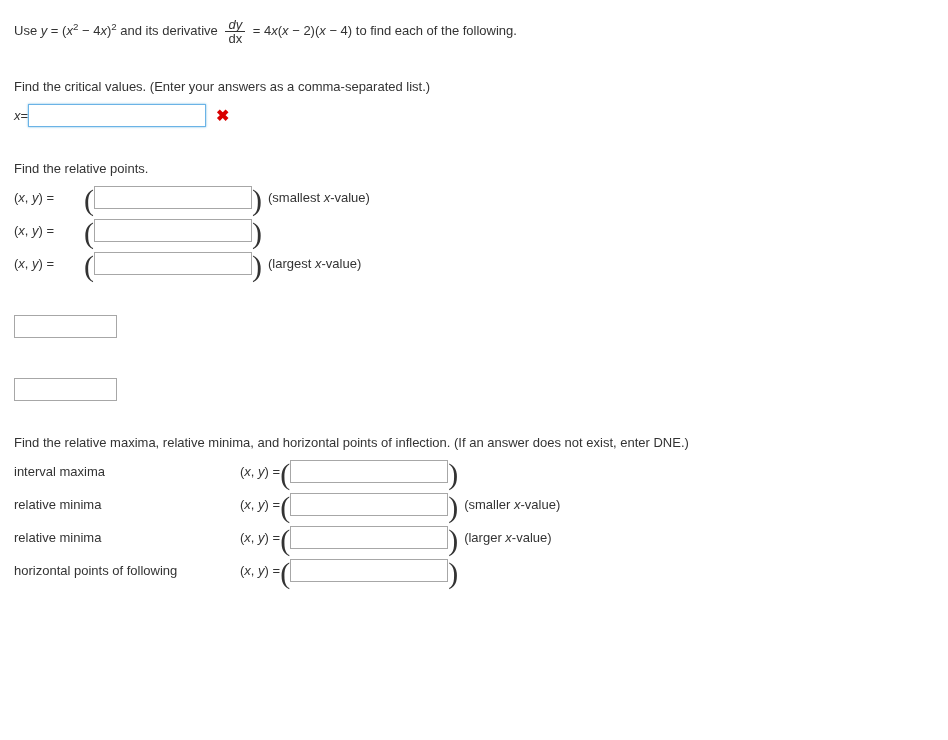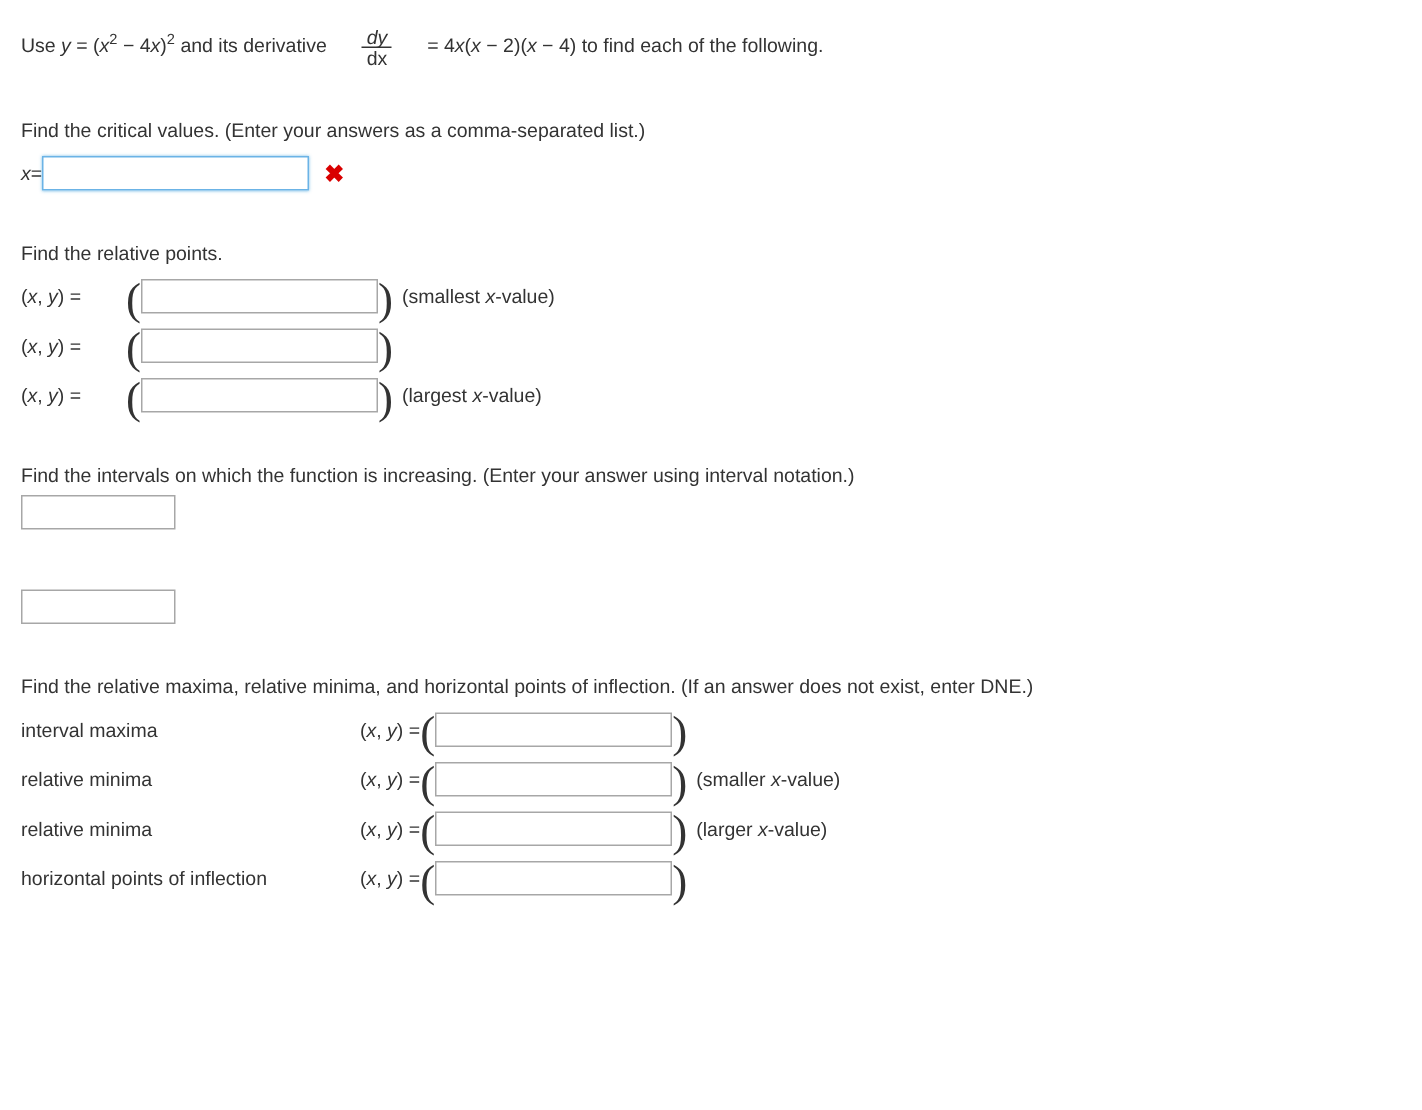--- a/index.html
+++ b/index.html
@@ -1,19 +1,19 @@
 <!DOCTYPE html>
 <html><head>
 <meta charset="utf-8">
 <style>
 body{font-family:Verdana,Arial,sans-serif;font-size:13px;color:#333;margin:0;padding:12px 14px;width:920px;background:#fff}
 .line{margin:6px 0 14px}
 .sec{margin-top:34px}
 sup{font-size:.75em}
-.frac{display:inline-block;vertical-align:middle;text-align:center;line-height:1;margin:0 20px}
+.frac{display:inline-block;vertical-align:middle;text-align:center;line-height:1;margin:0 4px}
 .frac .n{display:block;border-bottom:1px solid #333;font-style:italic;padding:0 3px}
 .frac .d{display:block;padding:0 3px}
 .it{font-style:italic}
 input.tb{height:19px;border:1px solid #a7a7a7;padding:1px 3px;font-size:13px;box-sizing:content-box;vertical-align:middle}
 input.tb.act{border:1px solid #6bb3e6;box-shadow:0 0 2px rgba(60,160,220,.7)}
 .w-sm{width:95px}
 .w-med{width:150px}
 .w-lg{width:170px}
 .cross{color:#d90000;font-weight:bold;font-size:16px;margin-left:10px;vertical-align:middle}
 .row{display:flex;align-items:center;margin:10px 0}
@@ -59,21 +59,20 @@
 <div class="row">
 <span class="lbl"><span>(</span><span class="it">x</span><span>, </span><span class="it">y</span><span>)</span><span> = </span></span>
 <span class="paren">(</span>
 <input class="tb w-med" style="">
 <span class="paren">)</span>
 <span class="note">(largest <span class="it">x</span>-value)</span>
 </div>
 </div>
 
 <div class="sec">
-<div>Find the intervals on which the function is increasing. (Enter your answer using interval notation.)</div>
 <div class="gap"></div>
 <input class="tb w-sm" style="">
 </div>
 
 <div class="sec">
 <div class="gap"></div>
 <input class="tb w-sm" style="">
 </div>
 
 <div class="sec extrema">
@@ -95,19 +94,19 @@
 </div>
 <div class="row">
 <span class="left-col">relative minima</span>
 <span>(<span class="it">x</span>, <span class="it">y</span>)<span> = </span></span>
 <span class="paren">(</span>
 <input class="tb w-med" style="">
 <span class="paren">)</span>
 <span class="note">(larger <span class="it">x</span>-value)</span>
 </div>
 <div class="row">
-<span class="left-col">horizontal points of inflection</span>
+<span class="left-col">horizontal points of following</span>
 <span>(<span class="it">x</span>, <span class="it">y</span>)<span> = </span></span>
 <span class="paren">(</span>
 <input class="tb w-med" style="">
 <span class="paren">)</span>
 </div>
 </div>
 
 </body></html>

